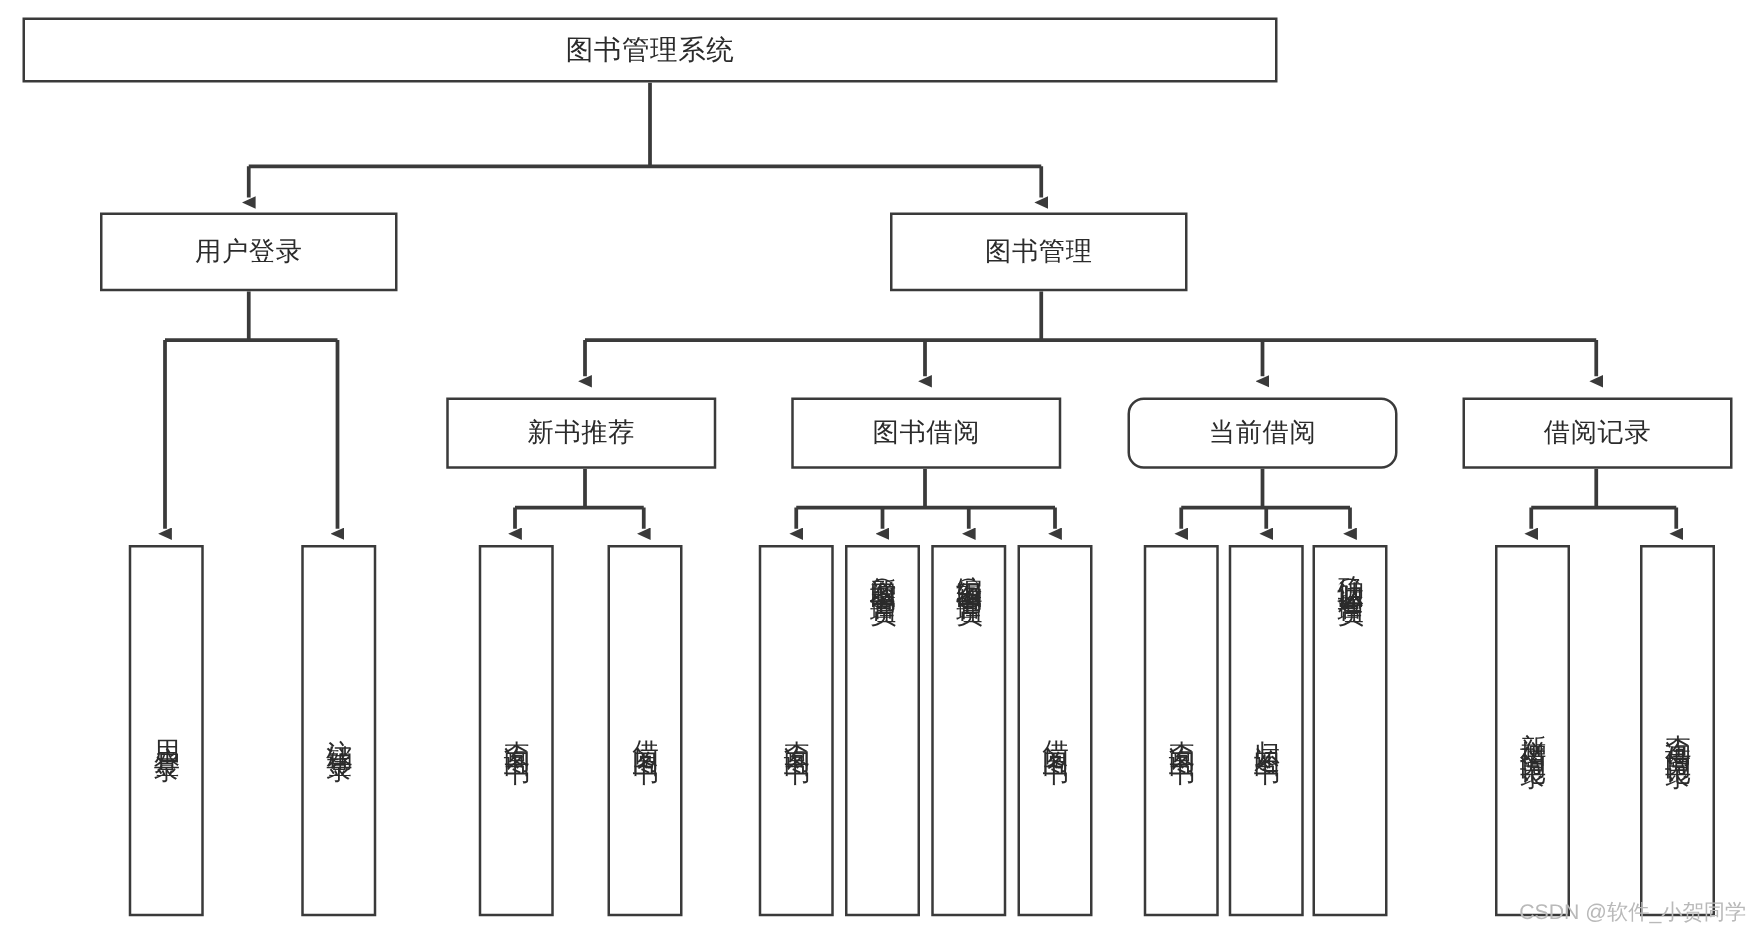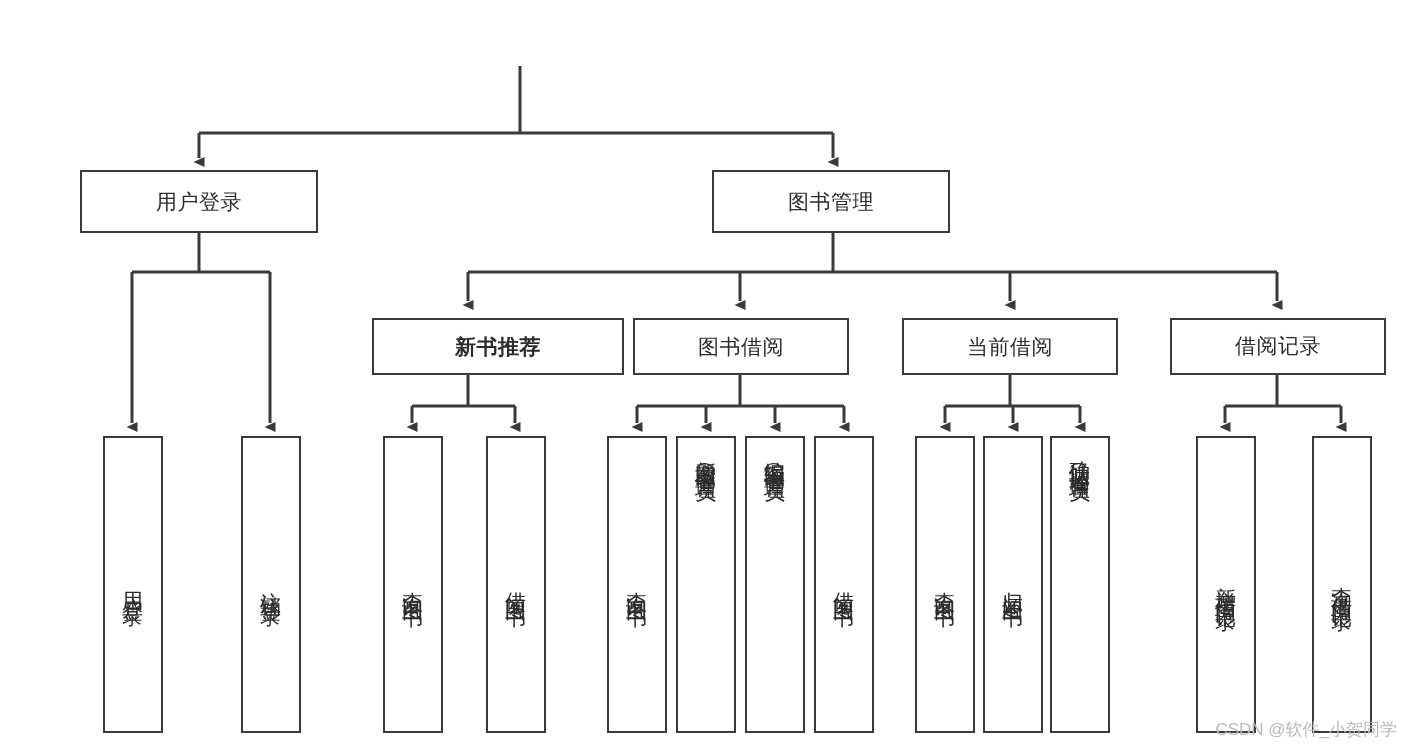--- a/index.html
+++ b/index.html
@@ -128,38 +128,41 @@
       <path d="M1013,406 L1013,423" marker-end="url(#arrow)"></path>
       <path d="M1080,406 L1080,423" marker-end="url(#arrow)"></path>
 
       <path d="M1277,375 L1277,406"></path>
       <path d="M1225,406 L1341,406"></path>
       <path d="M1225,406 L1225,423" marker-end="url(#arrow)"></path>
       <path d="M1341,406 L1341,423" marker-end="url(#arrow)"></path>
     </g>
   </svg>
 
+  <div class="node h-node root" style="left:18px; top:14px; width:1004px; height:52px;">
+    <span class="node-label">图书管理系统</span>
+  </div>
 
   <div class="node h-node" style="left:80px; top:170px; width:238px; height:63px;">
     <span class="node-label">用户登录</span>
   </div>
 
   <div class="node h-node" style="left:712px; top:170px; width:238px; height:63px;">
     <span class="node-label">图书管理</span>
   </div>
 
-  <div class="node h-node" style="left:372px; top:318px; width:252px; height:57px;font-weight:bold;">
+  <div class="node h-node" style="left:357px; top:318px; width:216px; height:57px;">
     <span class="node-label">新书推荐</span>
   </div>
 
   <div class="node h-node" style="left:633px; top:318px; width:216px; height:57px;">
     <span class="node-label">图书借阅</span>
   </div>
 
-  <div class="node h-node" style="left:902px; top:318px; width:216px; height:57px;">
+  <div class="node h-node" style="left:902px; top:318px; width:216px; height:57px;border-radius:13px;">
     <span class="node-label">当前借阅</span>
   </div>
 
   <div class="node h-node" style="left:1170px; top:318px; width:216px; height:57px;font-family:Liberation Serif, serif;">
     <span class="node-label">借阅记录</span>
   </div>
 
   <div class="node v-node" style="left:103px; top:436px; width:60px; height:297px;">
     <span class="node-label">用户登录</span>
   </div>

